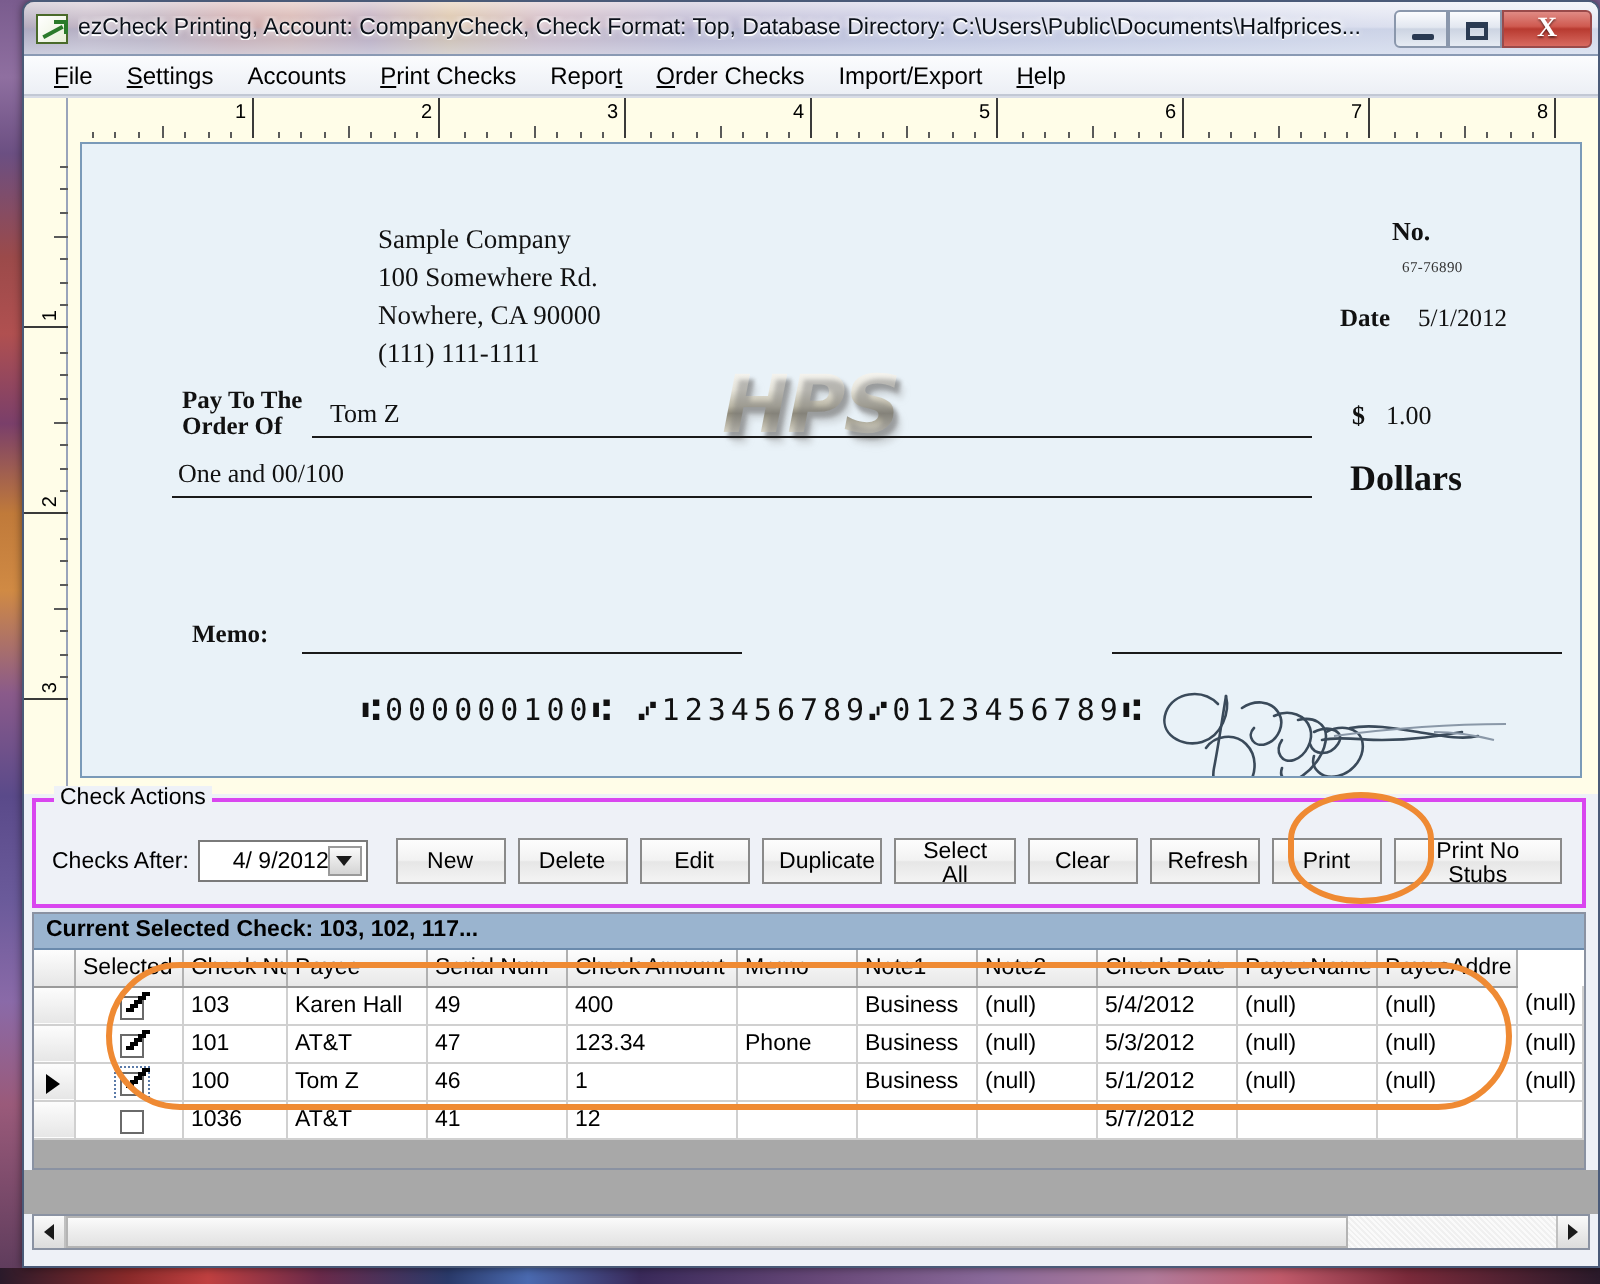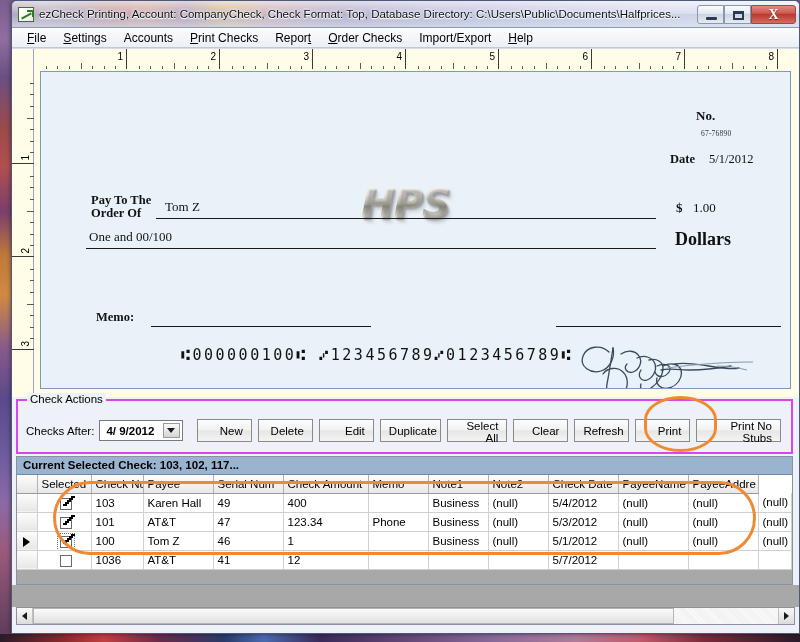--- a/index.html
+++ b/index.html
@@ -231,39 +231,38 @@
     padding: 0 3px; font-size: 11.5px; color: #000;
   }
   #actions-row {
     position: absolute; left: 8px; top: 18px; right: 4px;
     display: flex; align-items: center; gap: 0;
   }
   #checks-after-label { font-size: 11.5px; margin-right: 5px; white-space: nowrap; }
   #combo {
     width: 92px; height: 21px; border: 1px solid #7a7a7a;
     background: #fff; display: flex; align-items: center;
-    font-size: 11.5px; padding-left: 6px; position: relative; margin-right: 14px; font-weight: bold;
+    font-size: 11.5px; padding-left: 16px; position: relative; margin-right: 14px;
   }
   #combo-arrow {
     position: absolute; right: 2px; top: 2px; width: 17px; height: 15px;
     background: linear-gradient(180deg,#fafafa,#d4d4d4);
     border: 1px solid #9a9a9a;
     display: flex; align-items: center; justify-content: center;
   }
   #combo-arrow i {
     width: 0; height: 0; border-left: 4px solid transparent;
     border-right: 4px solid transparent; border-top: 5px solid #1a1a1a;
   }
   .act-btn {
     height: 23px; min-width: 55px; padding: 0 8px; margin-right: 6px;
     border: 1px solid #8a8a8a;
     background: linear-gradient(180deg,#fdfdfd 0%,#f2f2f2 48%,#e6e6e6 52%,#f4f4f4 100%);
     font-size: 11.5px; color: #000; cursor: default;
     font-family: "Liberation Sans", sans-serif;
-    text-align: right;
   }
   #print-highlight {
     position: absolute; left: 626px; top: -5px; width: 73px; height: 56px;
     border: 3.5px solid #ef8a33; border-radius: 50%/42%;
     pointer-events: none;
   }
 
   
   #grid-panel {
     position: relative; margin: 2px 6px 0 4px;
@@ -425,20 +424,26 @@
           <span class="rv-tick" style="top: 35px;"></span>
           <span class="rv-tick half" style="top: 47px;"></span>
           <span class="rv-tick" style="top: 58px;"></span>
           <span class="rv-tick" style="top: 70px;"></span>
           <span class="rv-tick" style="top: 81px;"></span>
         </div>
       </div>
     <div id="check-area">
       <div id="check">
 
+        <div class="ck-text" id="company-block">
+          <div>Sample Company</div>
+          <div>100 Somewhere Rd.</div>
+          <div>Nowhere, CA 90000</div>
+          <div>(111) 111-1111</div>
+        </div>
 
         <div id="hps-logo">HPS</div>
 
 
         <div class="ck-text" id="no-label">No.</div>
         <div class="ck-text" id="frac-code">67-76890</div>
         <div class="ck-text" id="date-label">Date</div>
         <div class="ck-text" id="date-value">5/1/2012</div>
 
         <div class="ck-text" id="pay-label">

